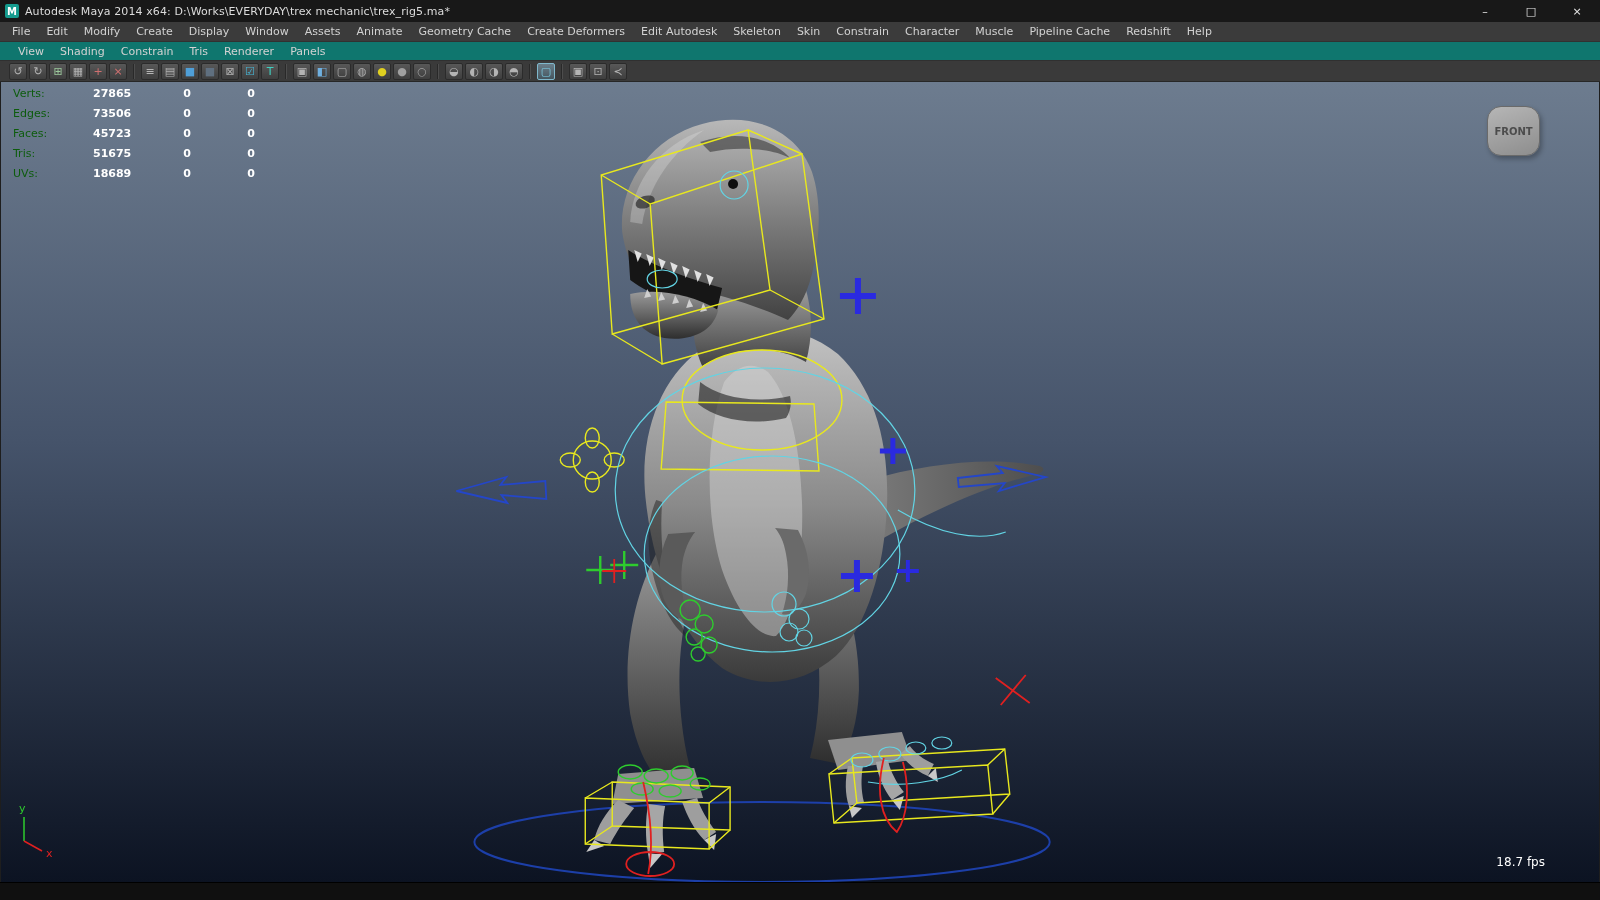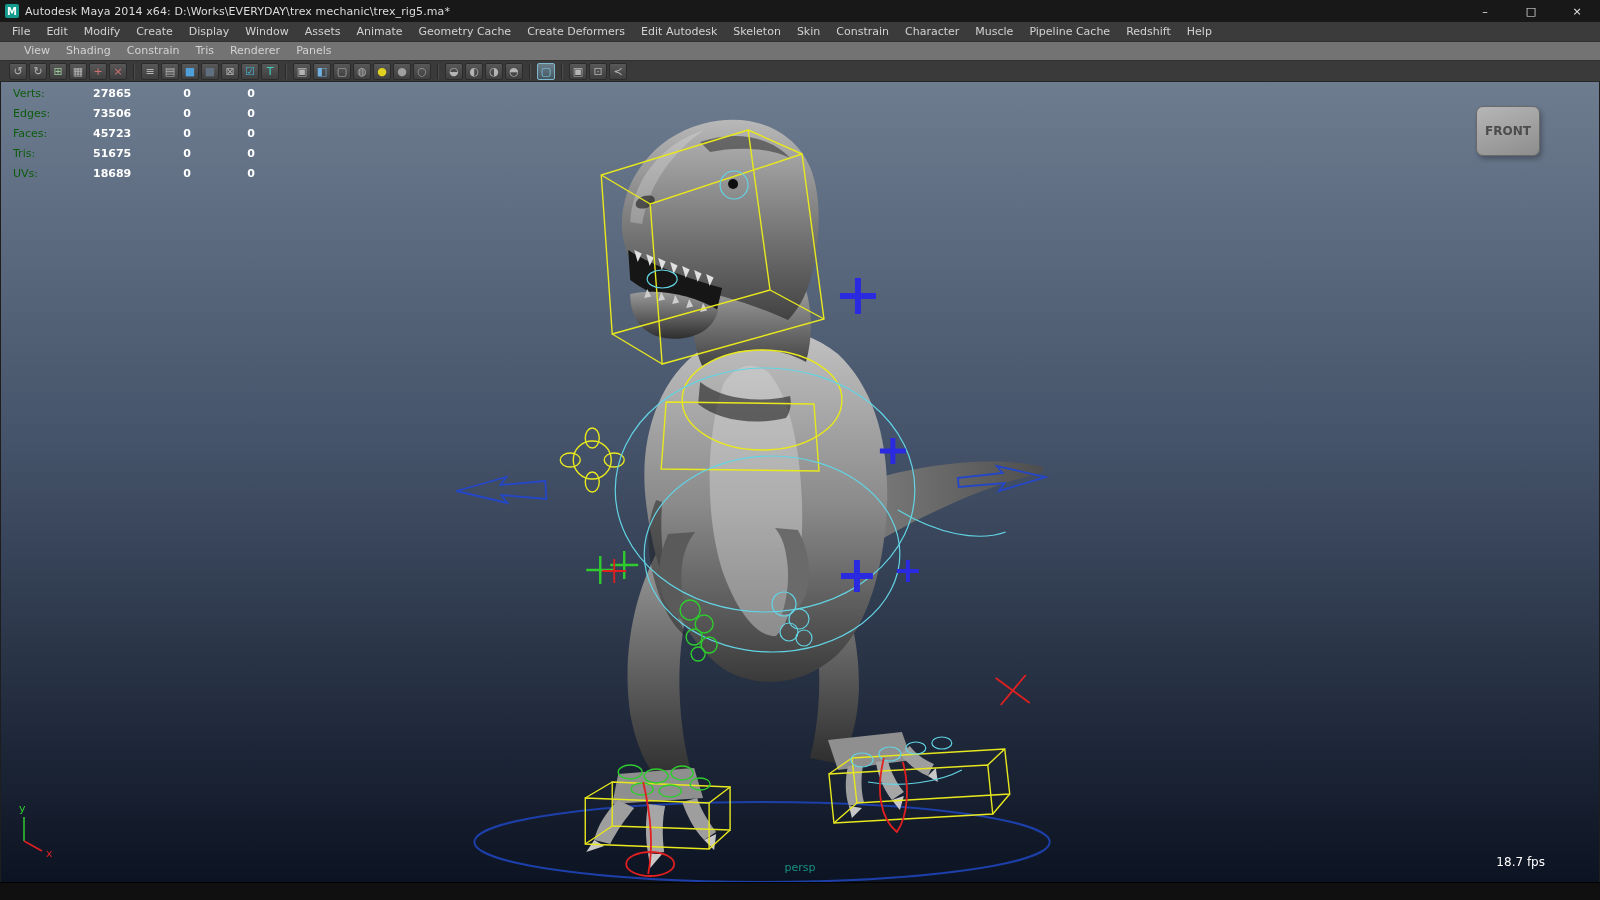--- a/index.html
+++ b/index.html
@@ -5,41 +5,41 @@
   *{margin:0;padding:0;box-sizing:border-box}
   html,body{width:1600px;height:900px;overflow:hidden;background:#000;font-family:"DejaVu Sans","Liberation Sans",sans-serif}
   
   .titlebar{height:22px;background:#181818;display:flex;align-items:center;color:#dcdcdc;font-size:11px}
   .maya-logo{margin:0 6px 0 5px;flex:0 0 auto}
   .title-text{white-space:nowrap;letter-spacing:.1px}
   .win-controls{margin-left:auto;display:flex;height:100%}
   .win-btn{width:46px;height:100%;display:flex;align-items:center;justify-content:center;color:#e8e8e8;font-size:11px;cursor:default}
   
   .menubar{height:20px;background:#3b3b3b;display:flex;align-items:center;padding-left:4px;border-bottom:1px solid #313131}
-  .panelmenu{height:19px;background:#737373;display:flex;align-items:flex-end;padding-left:16px;border-bottom:1px solid #303030}
+  .panelmenu{height:19px;background:#0f766e;display:flex;align-items:center;padding-left:10px;border-bottom:1px solid #303030}
   .menu-item{padding:0 8px;font-size:11px;color:#d2d2d2;line-height:19px;white-space:nowrap}
   
   .paneltoolbar{height:21px;background:#3a3a3a;display:flex;align-items:center;gap:2px;padding-left:9px;border-bottom:1px solid #272727}
   .tb-icon{width:18px;height:17px;background:linear-gradient(#585858,#3e3e3e);border:1px solid #2b2b2b;border-radius:2px;display:flex;align-items:center;justify-content:center;font-size:11px;line-height:1;cursor:default}
   .tb-icon.hl{background:linear-gradient(#6a7e8a,#45565f);border-color:#7fb8cc}
   .tb-sep{width:2px;height:15px;background:#292929;border-right:1px solid #4d4d4d;margin:0 4px}
   
   .viewport{position:relative;height:800px;overflow:hidden;
     background:linear-gradient(180deg,var(--viewport-top,#6d7c8f) 0%,var(--viewport-mid,#45536a) 45%,var(--viewport-bottom,#0c1322) 100%);
     border-left:1px solid #1e1e1e;border-right:1px solid #1e1e1e}
   .scene{position:absolute;inset:0;width:100%;height:100%}
   .hud{position:absolute;top:1px;left:12px;font-size:11px}
   .hud-row{display:flex;height:20px;align-items:center}
   .hud-label{width:80px;color:var(--hud-label,#0d5c0d);font-weight:normal}
   .hud-v1{width:36px;text-align:right;color:var(--hud-value,#fff);font-weight:bold}
   .hud-v2{width:62px;text-align:right;color:var(--hud-value,#fff);font-weight:bold}
   .hud-v3{width:64px;text-align:right;color:var(--hud-value,#fff);font-weight:bold}
-  .viewcube{position:absolute;top:24px;right:59px;width:64px;height:50px;
-    background:linear-gradient(160deg,#b6b6b6,#8d8d8d);border:1px solid #6a6a6a;border-radius:7px;
-    display:flex;align-items:center;justify-content:center;color:#4c4c4c;font-size:12px;font-weight:bold;
+  .viewcube{position:absolute;top:24px;right:59px;width:53px;height:50px;
+    background:linear-gradient(160deg,#b6b6b6,#8d8d8d);border:1px solid #6a6a6a;border-radius:14px;
+    display:flex;align-items:center;justify-content:center;color:#4c4c4c;font-size:10px;font-weight:bold;
     box-shadow:2px 3px 5px rgba(0,0,0,.28)}
   .persp-label{position:absolute;bottom:8px;left:0;right:0;text-align:center;color:var(--camera-label,#16927e);font-size:11px}
   .fps{position:absolute;bottom:13px;right:54px;color:#fff;font-weight:normal;font-size:12px}
   .axis{position:absolute;left:14px;bottom:24px}
   
   .bottombar{height:18px;background:#101010;border-top:1px solid #000}
 </style>
 </head>
 <body>
 
@@ -380,18 +380,17 @@
     <span>FRONT</span>
   </div>
 
   <svg class="axis" width="50" height="58">
     <text x="4" y="12" font-size="11" fill="#2ecc2e">y</text>
     <line x1="9" y1="17" x2="9" y2="41" stroke="#2ecc2e" stroke-width="1.5"></line>
     <line x1="9" y1="41" x2="27" y2="51" stroke="#e02020" stroke-width="1.5"></line>
     <text x="31" y="57" font-size="11" fill="#e02020">x</text>
   </svg>
 
-  <div class="persp-label">persp</div>
 
   <div class="fps">18.7 fps</div>
 </div>
 
 <div class="bottombar"></div>
 
 </body></html>

